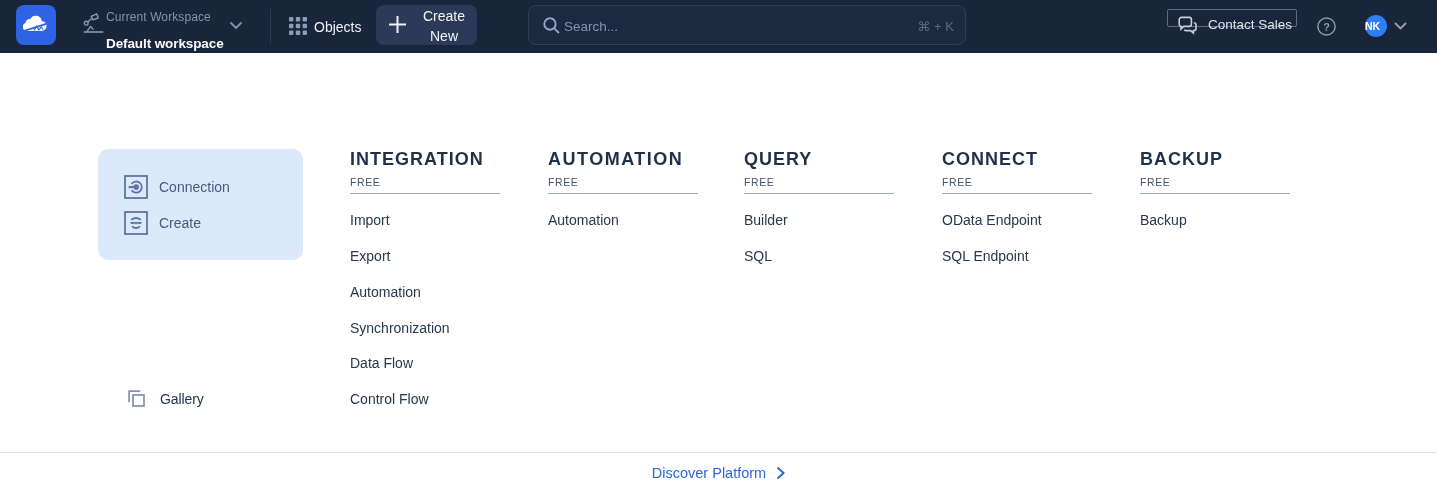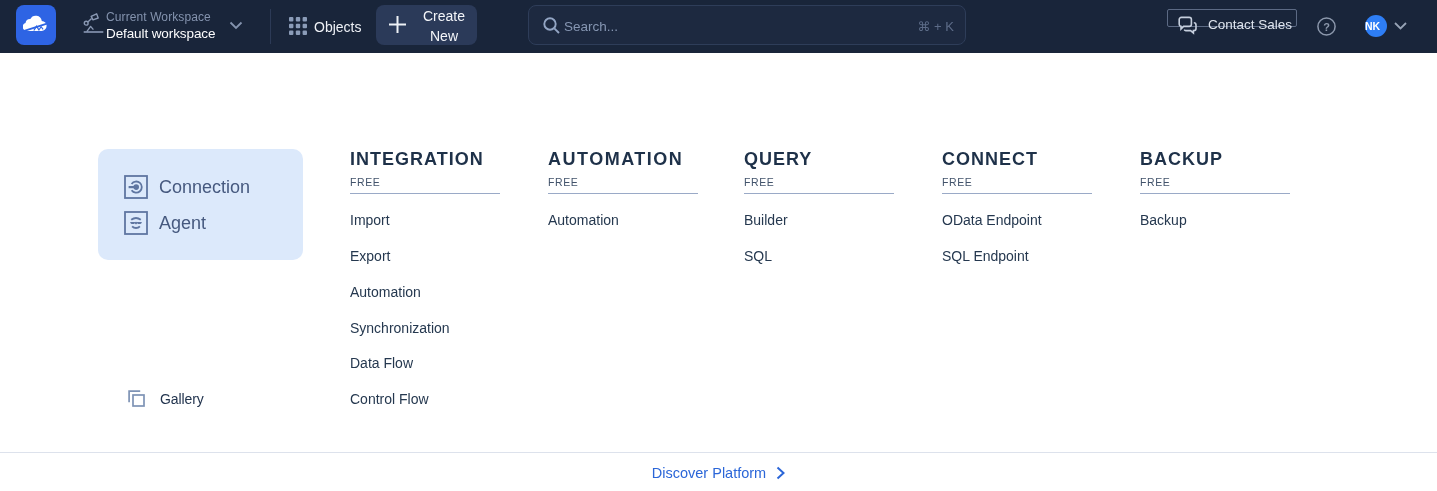--- a/index.html
+++ b/index.html
@@ -6,21 +6,21 @@
 html,body { width:1437px; height:491px; background:#fff; font-family:"Liberation Sans", sans-serif; overflow:hidden; }
 #page { position:relative; width:1437px; height:491px; }
 
 
 #header { position:absolute; left:0; top:0; width:1437px; height:53px; background:#19253a; }
 #logo { position:absolute; left:16px; top:5px; width:40px; height:40px; background:#2e64e4; border-radius:8px; }
 #logo svg { position:absolute; left:7px; top:10px; }
 #lamp { position:absolute; left:83px; top:13px; }
 #ws { position:absolute; left:106px; top:11px; }
 #ws .l1 { font-size:12px; letter-spacing:0.1px; color:#8493ae; line-height:13px; }
-#ws .l2 { font-size:13.5px; font-weight:400; color:#fdfdfe; line-height:15px; margin-top:2px; letter-spacing:-0.1px; }
+#ws .l2 { font-size:13.5px; font-weight:700; color:#fdfdfe; line-height:15px; margin-top:12px; letter-spacing:-0.1px; }
 #ws-chev { position:absolute; left:229px; top:21px; }
 #hdiv { position:absolute; left:270px; top:9px; width:1px; height:35px; background:#2c3a56; }
 #grid-ic { position:absolute; left:289px; top:17px; }
 #objects { position:absolute; left:314px; top:19px; font-size:14px; color:#eef1f6; }
 #createbtn { position:absolute; left:376px; top:5px; width:101px; height:40px; background:#2b3a59; border-radius:8px; }
 #createbtn .plus { position:absolute; left:13px; top:11px; }
 #createbtn .txt { position:absolute; left:40px; top:0; width:56px; height:40px; font-size:14px; line-height:20px; color:#f3f5f9; text-align:center; padding-top:1px; }
 #search { position:absolute; left:528px; top:5px; width:438px; height:40px; border:1px solid #2e3d59; border-radius:8px; background:#1d2940; }
 #search .mag { position:absolute; left:14px; top:11px; }
 #search .ph { position:absolute; left:35px; top:13px; font-size:13.5px; color:#8696b2; }
@@ -28,21 +28,21 @@
 #contact { position:absolute; left:1167px; top:9px; width:130px; height:18px; border:1px solid #5c6a84; border-radius:2px; }
 #contact .cic { position:absolute; left:10px; top:6px; }
 #contact .ctx { position:absolute; left:40px; top:7px; font-size:13.5px; color:#dfe5ee; }
 #help { position:absolute; left:1317px; top:17px; }
 #avatar { position:absolute; left:1365px; top:15px; width:22px; height:22px; border-radius:50%; background:#2e7ef5; color:#fff; font-size:10.5px; font-weight:700; text-align:left; line-height:22px; }
 #av-chev { position:absolute; left:1394px; top:22px; }
 
 
 #panel { position:absolute; left:98px; top:149px; width:205px; height:111px; background:#dce9fb; border-radius:10px; }
 .prow { position:absolute; left:26px; height:24px; display:flex; align-items:center; }
-.prow .lbl { margin-left:11px; font-size:18px; color:#46597f; }
+.prow .lbl { margin-left:11px; font-size:14px; color:#46597f; }
 #gallery { position:absolute; left:128px; top:390px; display:flex; align-items:center; }
 #gallery .lbl { margin-left:15px; font-size:14px; color:#22344e; letter-spacing:-0.1px; }
 
 
 .col { position:absolute; top:140px; width:160px; }
 .col h2 { font-size:18px; font-weight:700; color:#1e3149; letter-spacing:1px; position:absolute; top:9px; left:0; white-space:nowrap; }
 .col .free { position:absolute; top:35.5px; left:0; font-size:10.5px; font-weight:400; color:#42536b; letter-spacing:0.6px; }
 .col .rule { position:absolute; top:52.5px; left:0; width:150px; height:1.6px; background:#9aaac7; }
 .col ul { position:absolute; top:62.6px; left:0; list-style:none; }
 .col li { height:35.7px; display:flex; align-items:center; font-size:14px; color:#25384f; white-space:nowrap;text-align:center; }
@@ -135,21 +135,21 @@
     </div>
     <div class="prow" style="top:62px;">
       <svg width="24" height="24" viewBox="0 0 24 24" fill="none" stroke="#5f76a1" stroke-width="1.8">
         <rect x="1" y="1" width="22" height="22"></rect>
         <path d="M7.2 8.8 q4.8 -3.6 9.6 0" stroke-width="1.8"></path>
         <path d="M6.3 10.9 h4.6 v1.2 l-0.9 1 h-2.5 l-1.2 -1.1 Z" fill="#5f76a1" stroke="none"></path>
         <path d="M17.7 10.9 h-4.6 v1.2 l0.9 1 h2.5 l1.2 -1.1 Z" fill="#5f76a1" stroke="none"></path>
         <path d="M10.7 11.4 l1.3 1.1 1.3 -1.1" stroke-width="1.4"></path>
         <path d="M8.1 15.3 a5.3 5.3 0 0 0 7.8 0" stroke-width="1.8"></path>
       </svg>
-      <span class="lbl">Agent</span>
+      <span class="lbl">Create</span>
     </div>
   </div>
   <div id="gallery">
     <svg width="17" height="17" viewBox="0 0 17 17" fill="none" stroke="#7e93b5" stroke-width="1.7">
       <path d="M12.2 1.1 H1.1 V12.2"></path>
       <rect x="5" y="5" width="11" height="11"></rect>
     </svg>
     <span class="lbl">Gallery</span>
   </div>
 

